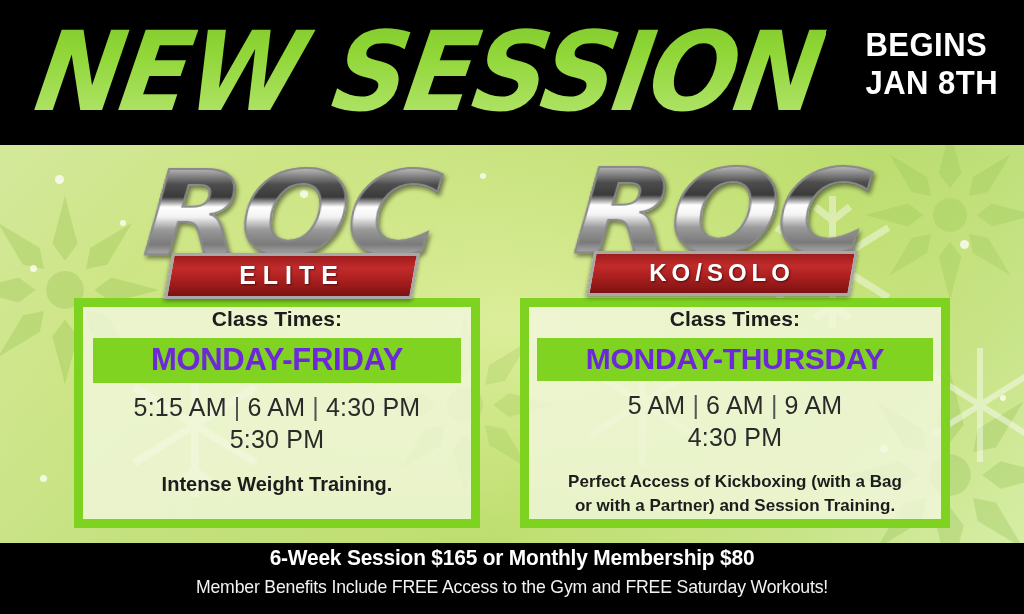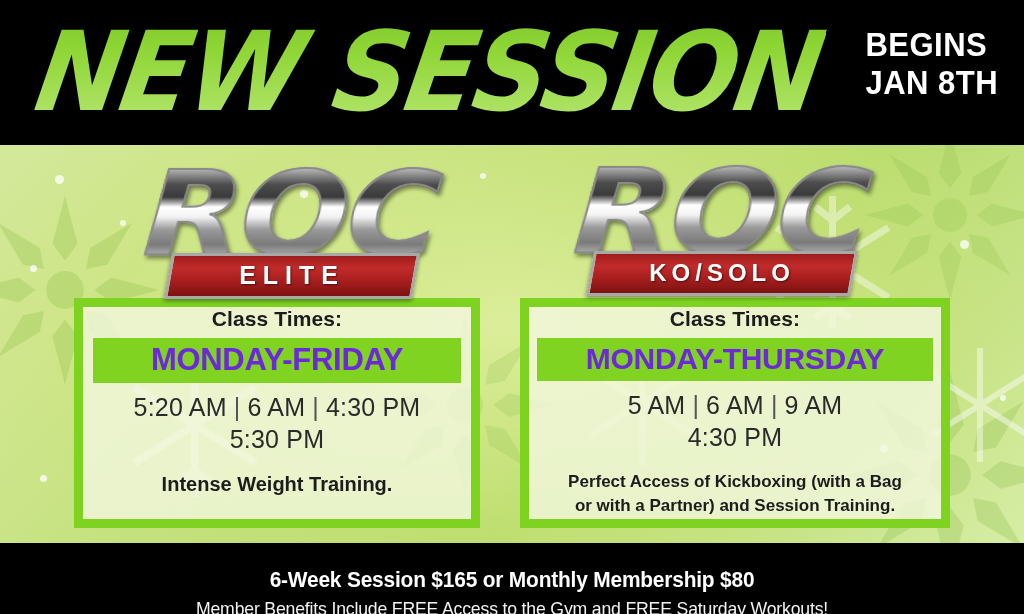--- a/index.html
+++ b/index.html
@@ -125,21 +125,21 @@
     font-weight:bold; font-size:25px; letter-spacing:7px;
     text-shadow:1px 1px 2px rgba(0,0,0,0.5);
   }
   .logo-left  .banner { width:248px; }
   .logo-right .banner { width:264px; }
   .logo-right .banner span { letter-spacing:5px; font-size:24px; }
 
   
   .footer {
     position:absolute; left:0; top:543px; width:1024px; height:71px;
-    background:#000; text-align:center; padding-top:24px;
+    background:#000; text-align:center; padding-top:2px;
   }
   .footer-main {
     color:#fff; font-family:"Liberation Sans", sans-serif;
     font-weight:bold; font-size:22px; letter-spacing:-0.2px;
     transform:scaleX(0.95); margin-bottom:5px;
   }
   .footer-sub {
     color:#f2f2f2; font-family:"Liberation Sans", sans-serif;
     font-size:19px; font-weight:400; letter-spacing:-0.2px;
     transform:scaleX(0.93);
@@ -253,21 +253,21 @@
     <span class="dot" style="left:880px;top:300px;width:8px;height:8px;"></span>
     <span class="dot" style="left:40px;top:330px;width:7px;height:7px;"></span>
     <span class="dot" style="left:1000px;top:250px;width:6px;height:6px;"></span>
 
     <div class="panel panel-left" style="top:153px;">
       <div class="panel-inner">
         <div class="class-times">Class Times:</div>
         <div class="day-bar">MONDAY-FRIDAY</div>
         <div class="times">
           <div>
-            <span>5:20 AM</span><span class="sep">|</span><span>6 AM</span><span class="sep">|</span><span>4:30 PM</span>
+            <span>5:15 AM</span><span class="sep">|</span><span>6 AM</span><span class="sep">|</span><span>4:30 PM</span>
           </div>
           <div><span>5:30 PM</span></div>
         </div>
         <div class="desc">Intense Weight Training.</div>
       </div>
     </div>
 
     <div class="panel panel-right" style="top:153px;">
       <div class="panel-inner">
         <div class="class-times">Class Times:</div>

